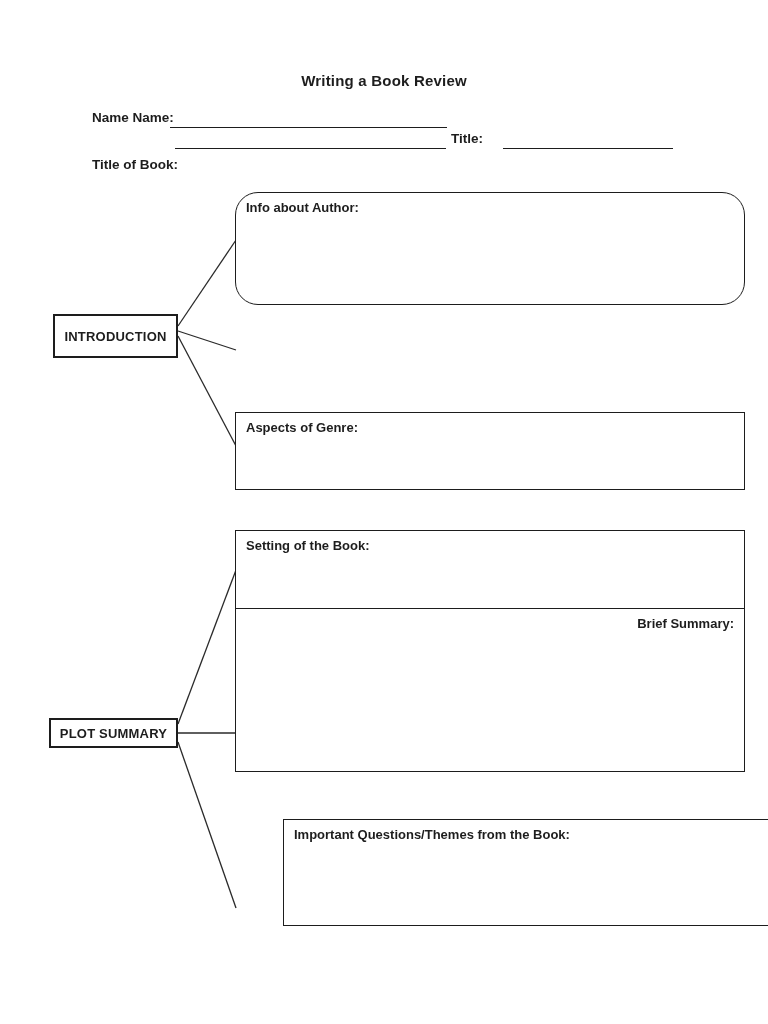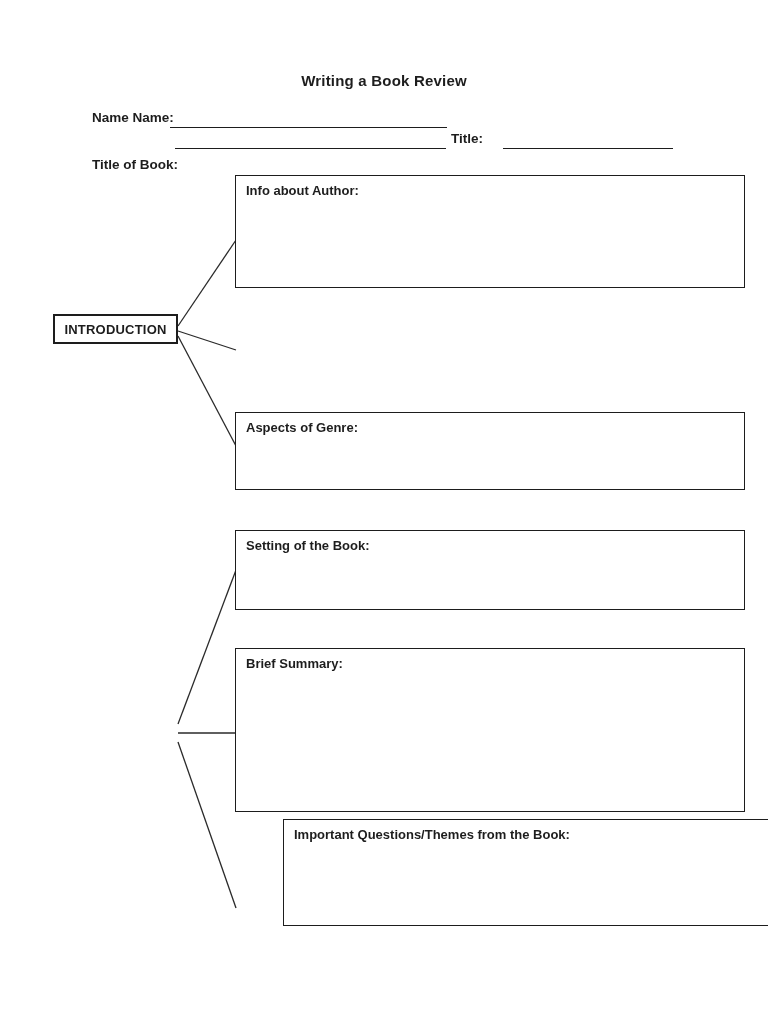--- a/index.html
+++ b/index.html
@@ -26,37 +26,37 @@
 
   .node-box{
     position:absolute;
     border:2px solid #1d1d1d;
     box-sizing:border-box;
     display:flex;align-items:center;justify-content:center;
     font-size:13px;font-weight:700;letter-spacing:.2px;
     background:#fff;
     white-space:nowrap;
   }
-  #node-introduction{left:53px;top:314px;width:125px;height:30px;}
+  #node-introduction{left:53px;top:314px;width:125px;height:44px;}
   #node-plot-summary{left:49px;top:718px;width:129px;height:30px;}
 
   .content-box{
     position:absolute;
     left:235px;width:510px;
     border:1.7px solid #1d1d1d;
     box-sizing:border-box;
     background:#fff;
     font-size:13px;font-weight:700;
     padding:7px 10px;
   }
-  #box-info-author{top:175px;height:113px;}
+  #box-info-author{top:192px;height:113px;border-radius:23px;}
   #box-literary{top:295px;height:110px;}
   #box-genre{top:412px;height:78px;}
   #box-setting{top:530px;height:80px;}
-  #box-brief{top:648px;height:164px;}
+  #box-brief{top:608px;height:164px;text-align:right;}
   #box-questions{top:819px;height:107px;margin-left:48px;}
 
   .connectors{position:absolute;left:0;top:0;width:768px;height:1024px;pointer-events:none;}
 </style>
 </head>
 <body>
 
 <div class="page">
 
   <div class="doc-title">Writing a Book Review</div>
@@ -78,20 +78,23 @@
 
     <line x1="178" y1="724" x2="236" y2="570" stroke="#2a2a2a" stroke-width="1.3"></line>
     <line x1="178" y1="733" x2="236" y2="733" stroke="#2a2a2a" stroke-width="1.3"></line>
     <line x1="178" y1="742" x2="236" y2="908" stroke="#2a2a2a" stroke-width="1.3"></line>
   </svg>
 
   <div class="node-box" id="node-introduction">
     <span>INTRODUCTION</span>
   </div>
 
+  <div class="node-box" id="node-plot-summary">
+    <span>PLOT SUMMARY</span>
+  </div>
 
   <div class="content-box" id="box-info-author">
     <span>Info about Author:</span>
   </div>
 
 
   <div class="content-box" id="box-genre">
     <span>Aspects of Genre:</span>
   </div>
 

